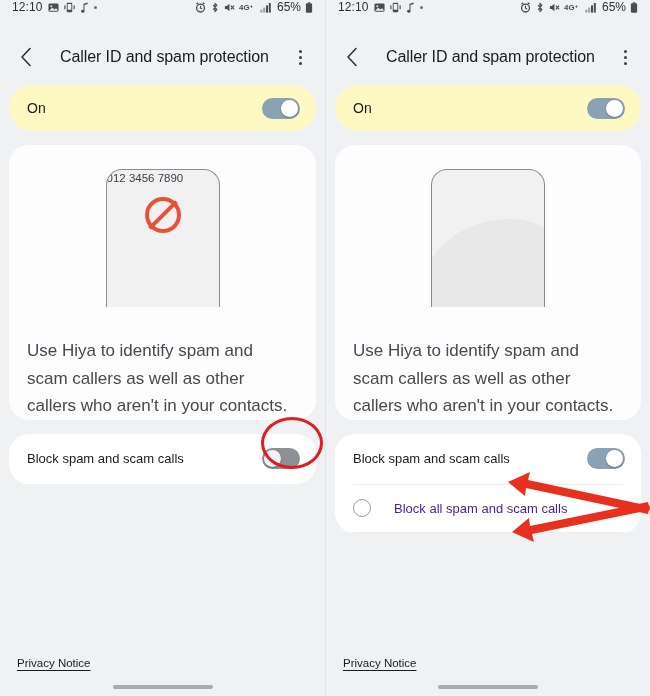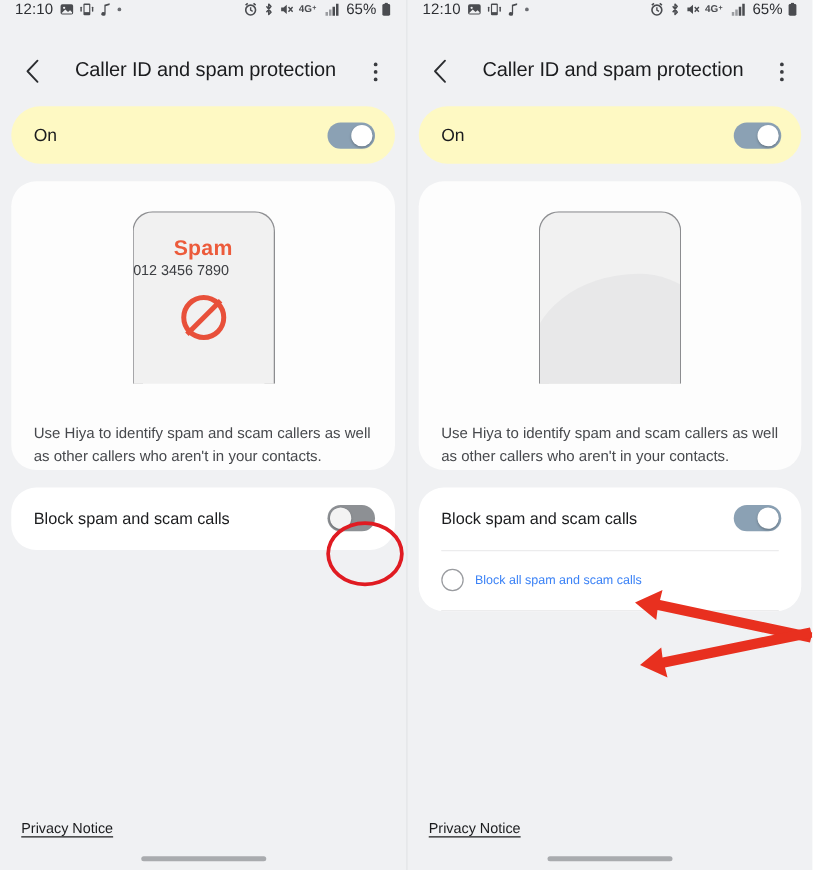--- a/index.html
+++ b/index.html
@@ -152,21 +152,21 @@
   .wave {
     position: absolute; left: -8px; bottom: -4px;
     width: 150px; height: 92px;
     background: #e8e8e9;
     border-radius: 58% 42% 0 0 / 74% 62% 0 0;
   }
 
   
   .desc {
     padding: 8px 18px 0 18px;
-    font-size: 12px;
+    font-size: 17px;
     line-height: 1.62;
     color: #47494d;
   }
 
   
   .opt-card {
     margin: 14px 9px 0 9px;
     background: #ffffff;
     border-radius: 20px;
     overflow: hidden;
@@ -195,23 +195,23 @@
   }
   .radio.checked { border-color: #8ba1b4; }
   .radio.checked::after {
     content: "";
     position: absolute; left: 50%; top: 50%;
     width: 9px; height: 9px; border-radius: 50%;
     background: #8ba1b4;
     transform: translate(-50%,-50%);
   }
   .radio-label {
-    margin-left: 9px;
-    font-size: 10px;
-    color: #3b82f6;
+    margin-left: 23px;
+    font-size: 13px;
+    color: #4c1d95;
   }
 
   
   .privacy {
     position: absolute;
     left: 17px; bottom: 27px;
     font-size: 11.5px;
     color: #1b1c1e;
     text-decoration: underline;
     text-underline-offset: 2.5px;
@@ -329,21 +329,20 @@
     <div class="master">
       <span class="master-label">On</span>
       <div class="toggle on">
         <span class="knob"></span>
       </div>
     </div>
 
     <div class="card">
       <div class="illus">
         <div class="phone">
-          <div class="spam-word">Spam</div>
           <div class="spam-num">012 3456 7890</div>
           <div class="ban"></div>
         </div>
       </div>
       <div class="desc">Use Hiya to identify spam and scam callers as well as other callers who aren't in your contacts.</div>
     </div>
 
     <div class="opt-card">
       <div class="opt-row">
         <span class="opt-label">Block spam and scam calls</span>

